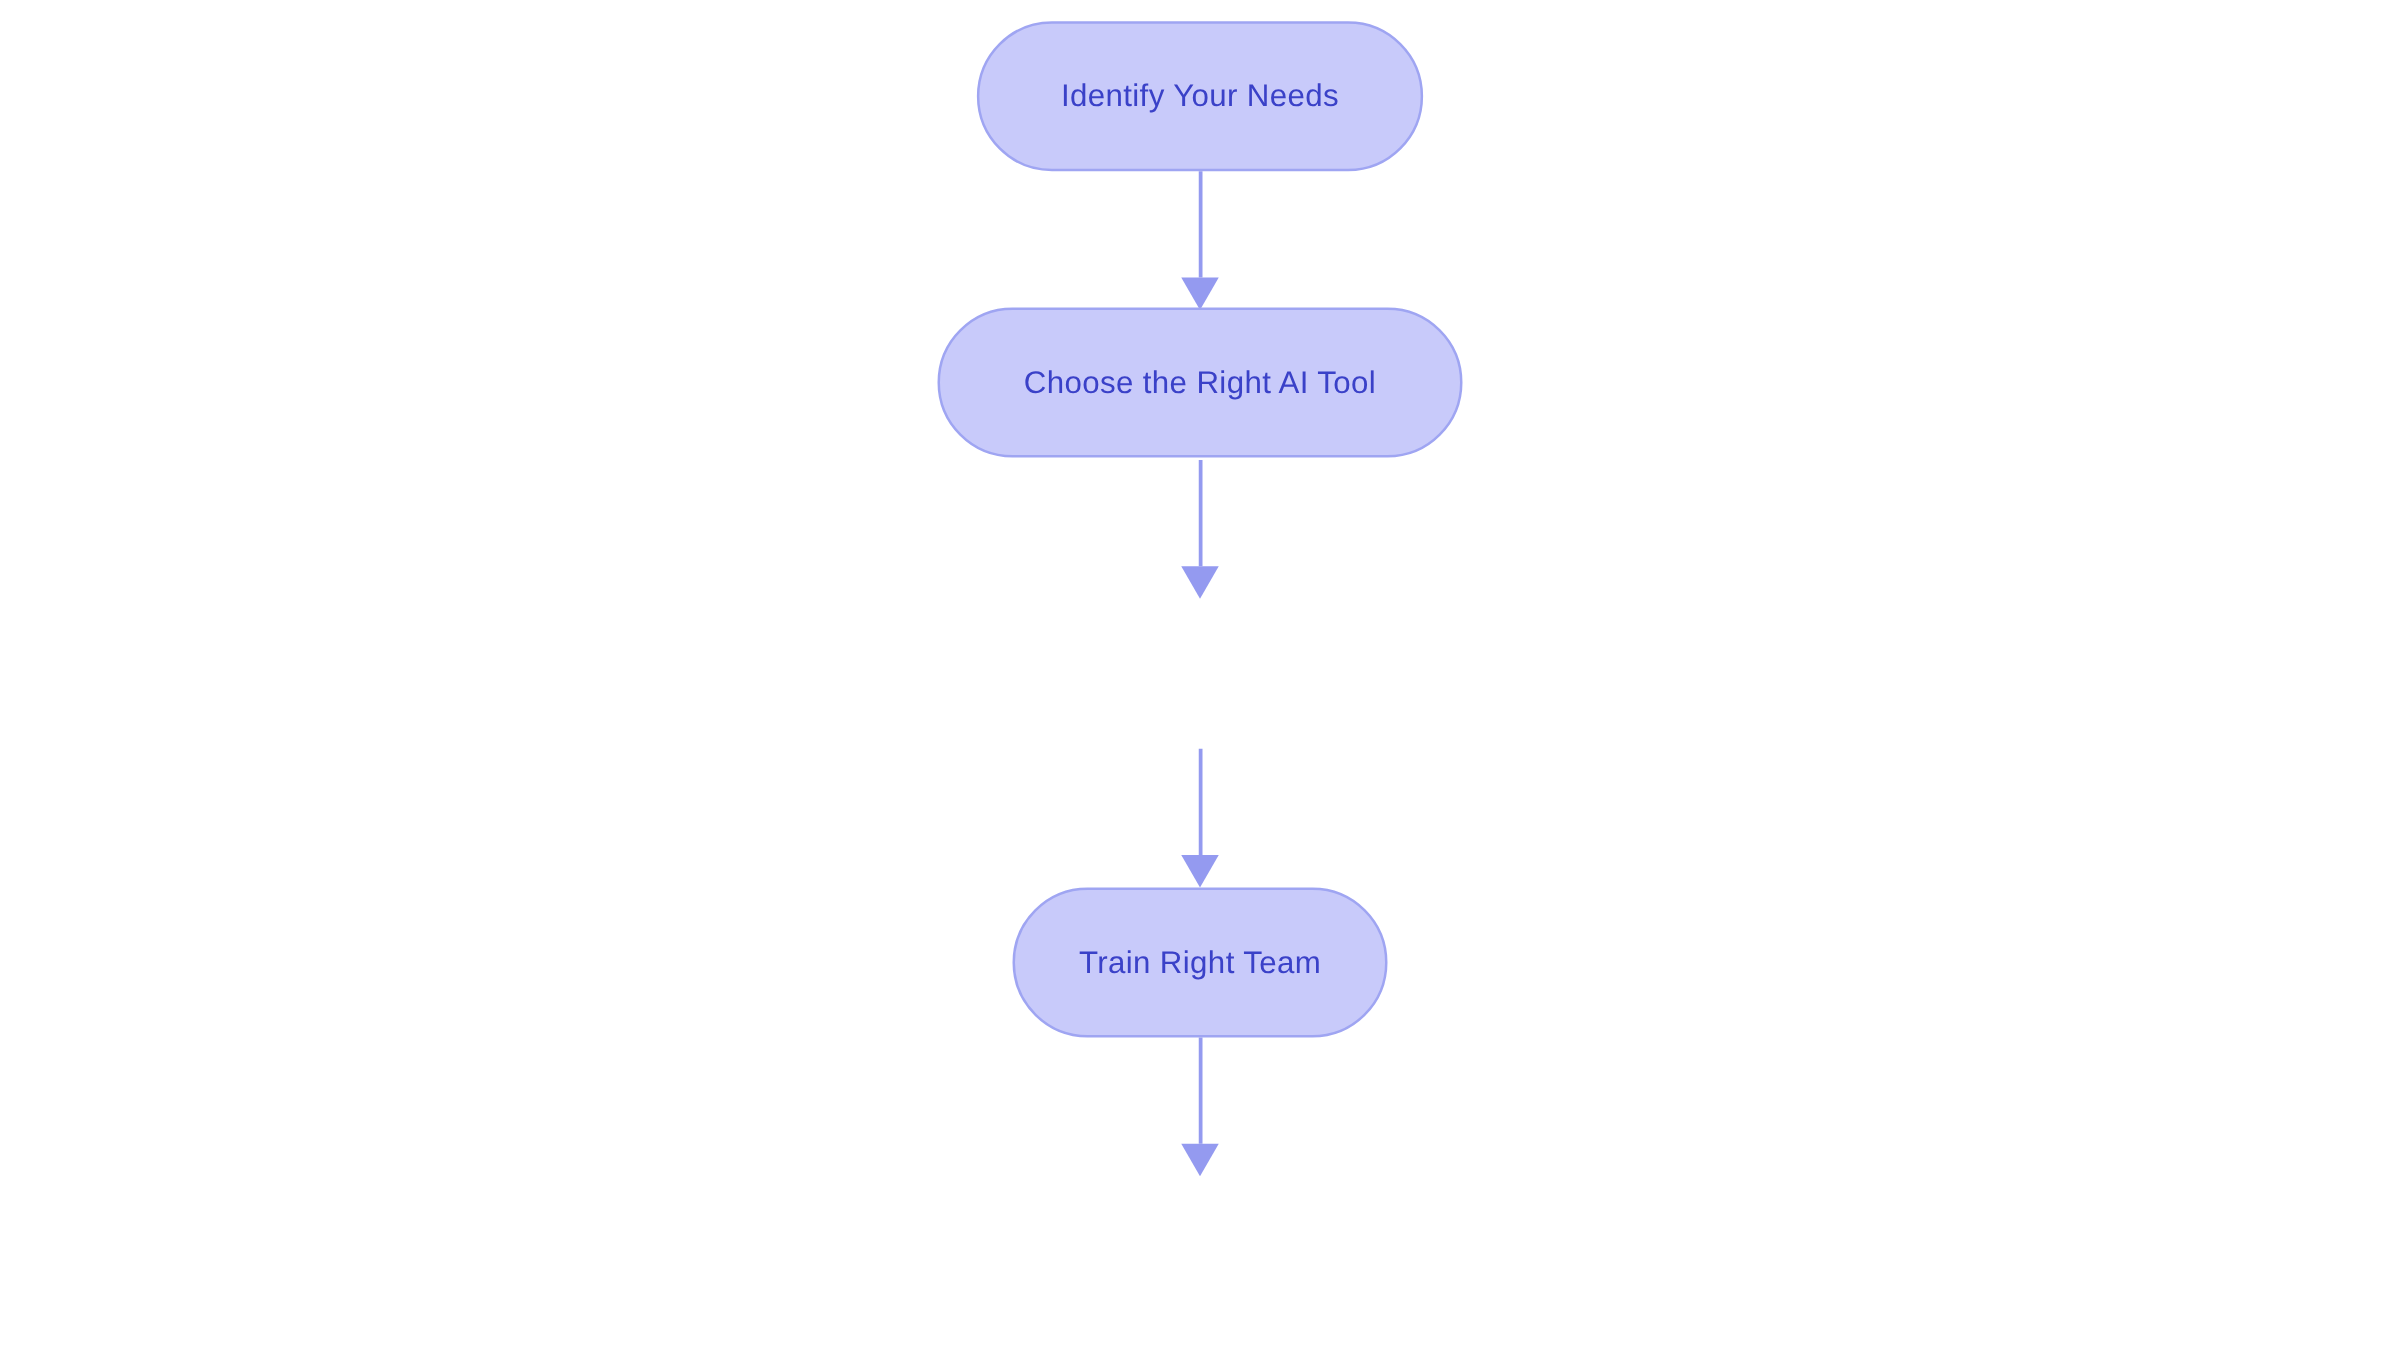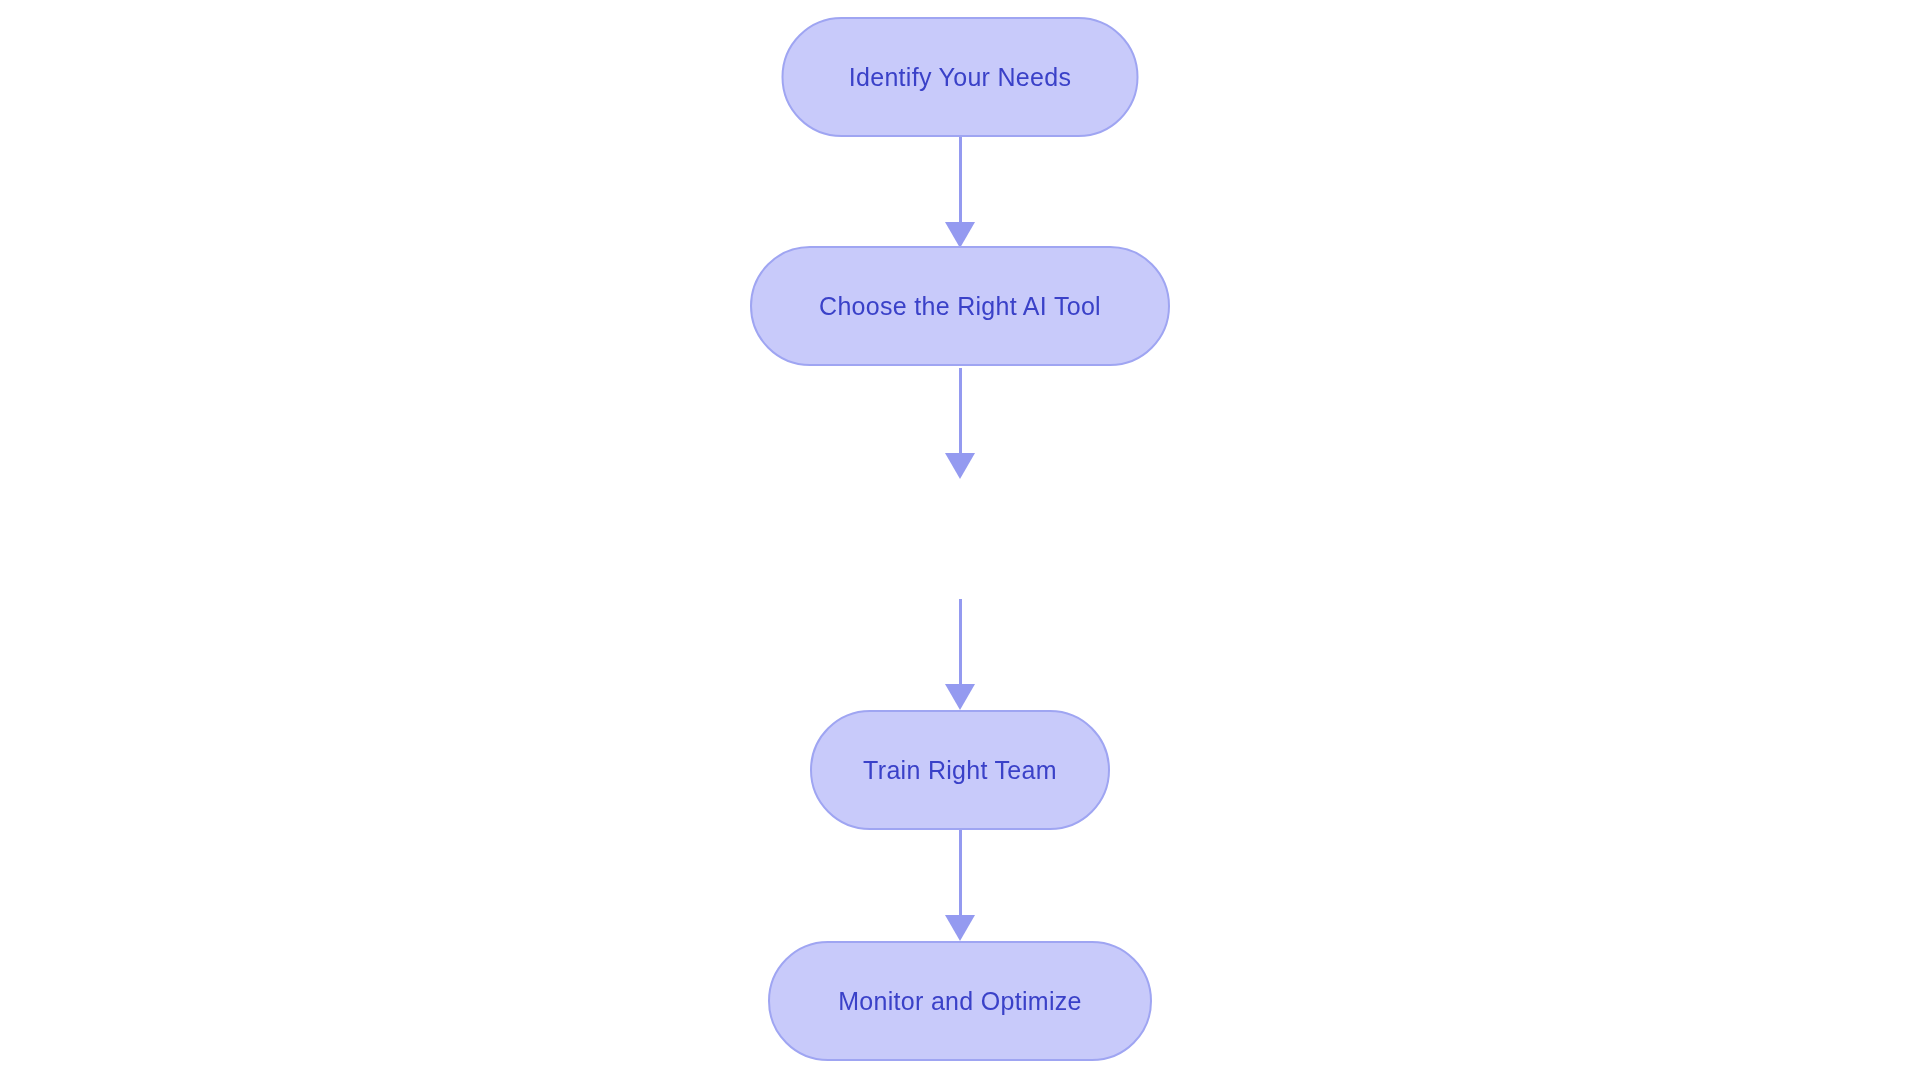--- a/index.html
+++ b/index.html
@@ -100,17 +100,14 @@
 
   <div class="node n4">
     <span class="node-label">Train Right Team</span>
   </div>
 
   <div class="arrow a4">
     <div class="arrow-shaft"></div>
     <div class="arrow-head"></div>
   </div>
 
-  <div class="node n5">
-    <span class="node-label">Monitor and Optimize</span>
-  </div>
 
 </div>
 
 </body></html>

